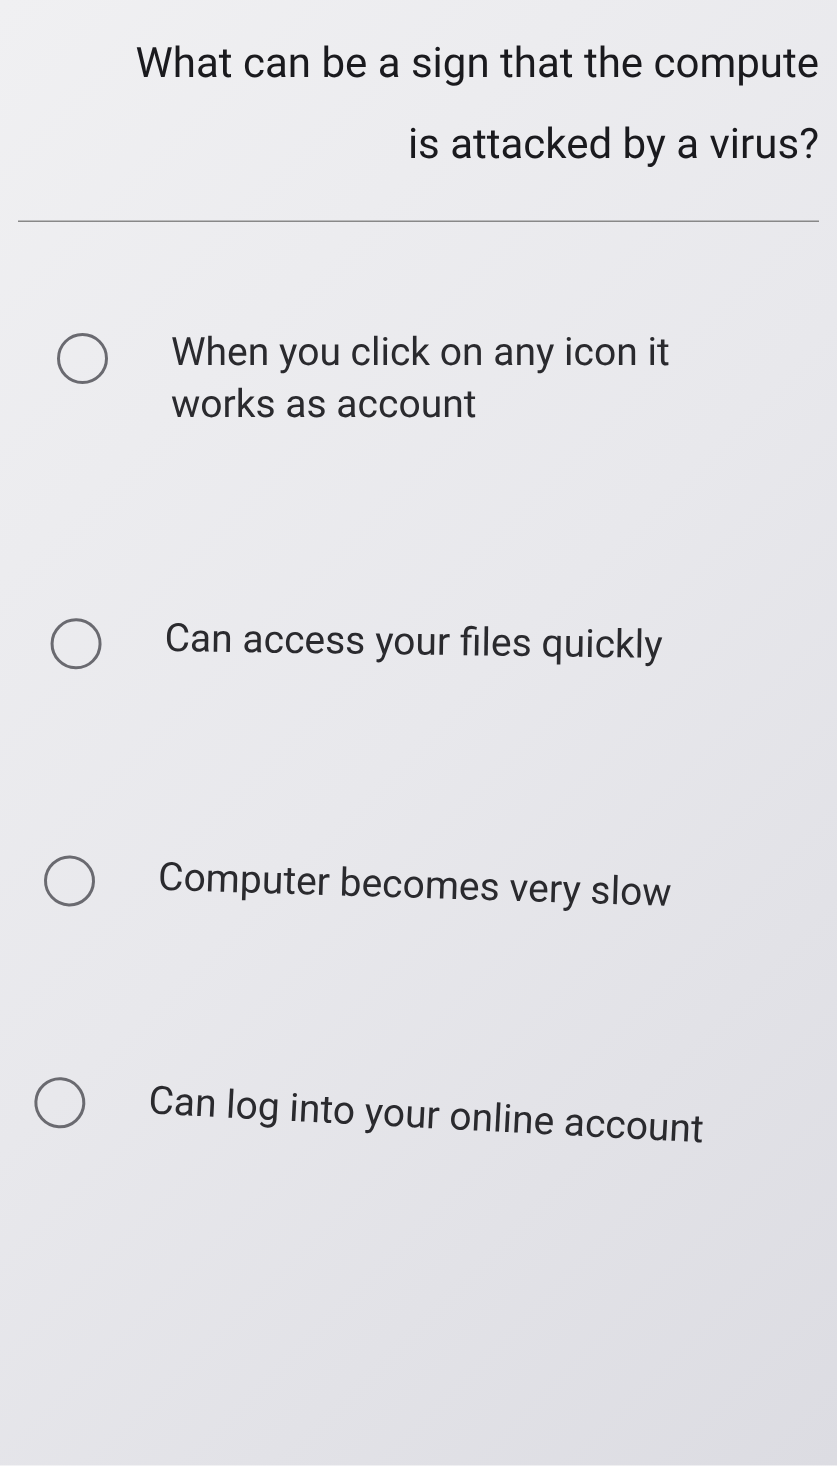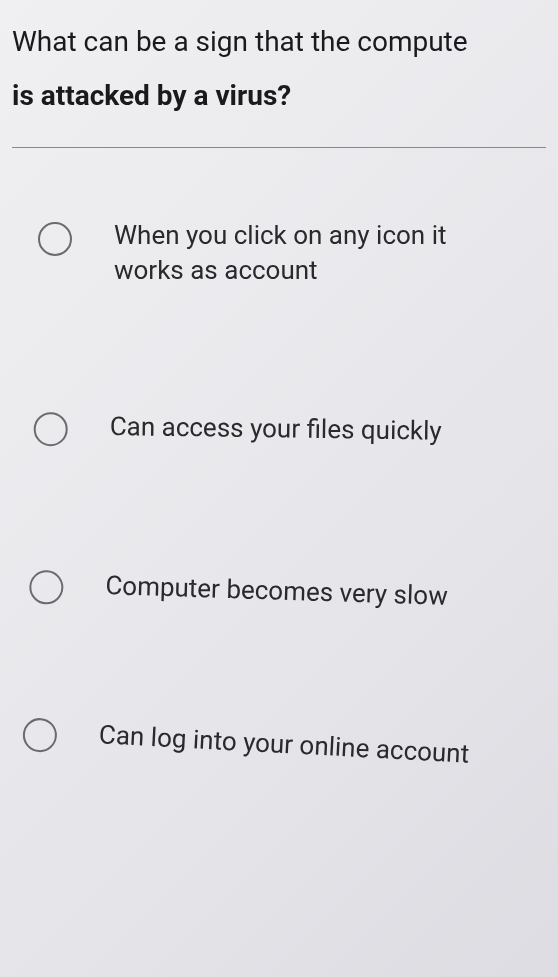--- a/index.html
+++ b/index.html
@@ -10,33 +10,34 @@
     body {
       width: 558px;
       height: 977px;
       background: linear-gradient(135deg, #f0f0f2 0%, #e8e8ec 50%, #dcdce2 100%);
       font-family: -apple-system, BlinkMacSystemFont, "Segoe UI", Roboto, Helvetica, Arial, sans-serif;
       color: #2a2a2e;
       overflow: hidden;
     }
     .question-container {
       padding: 18px 12px 0 12px;
+      text-align: right;
     }
     .question-text {
       font-size: 28px;
       line-height: 1.7;
       font-weight: 400;
       color: #1a1a1e;
       white-space: nowrap;
       overflow: hidden;
     }
     .question-text-line2 {
       font-size: 28px;
       line-height: 1.7;
-      font-weight: 700;
+      font-weight: 400;
       color: #1a1a1e;
       margin-top: 6px;
     }
     .divider {
       border: none;
       border-top: 1px solid #888;
       margin-top: 28px;
       margin-left: 0;
       width: 100%;
     }

